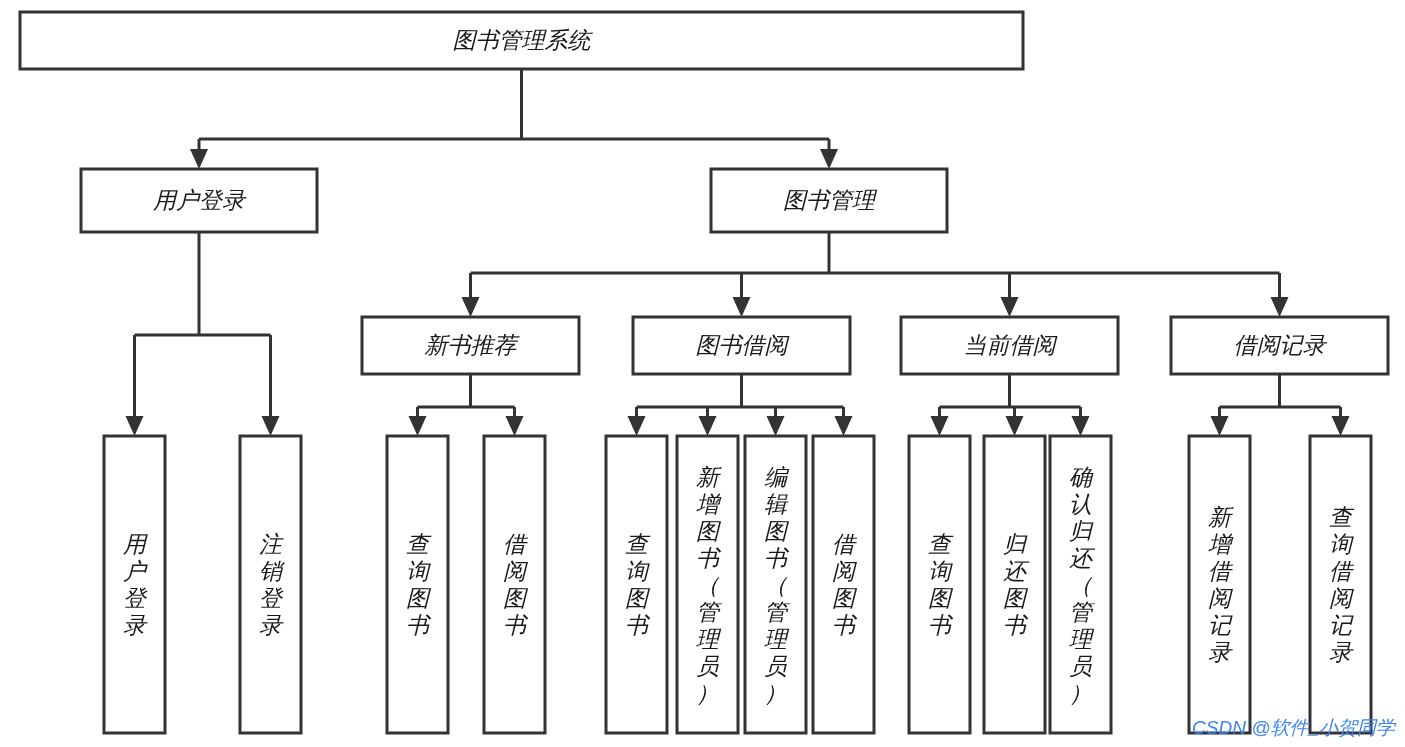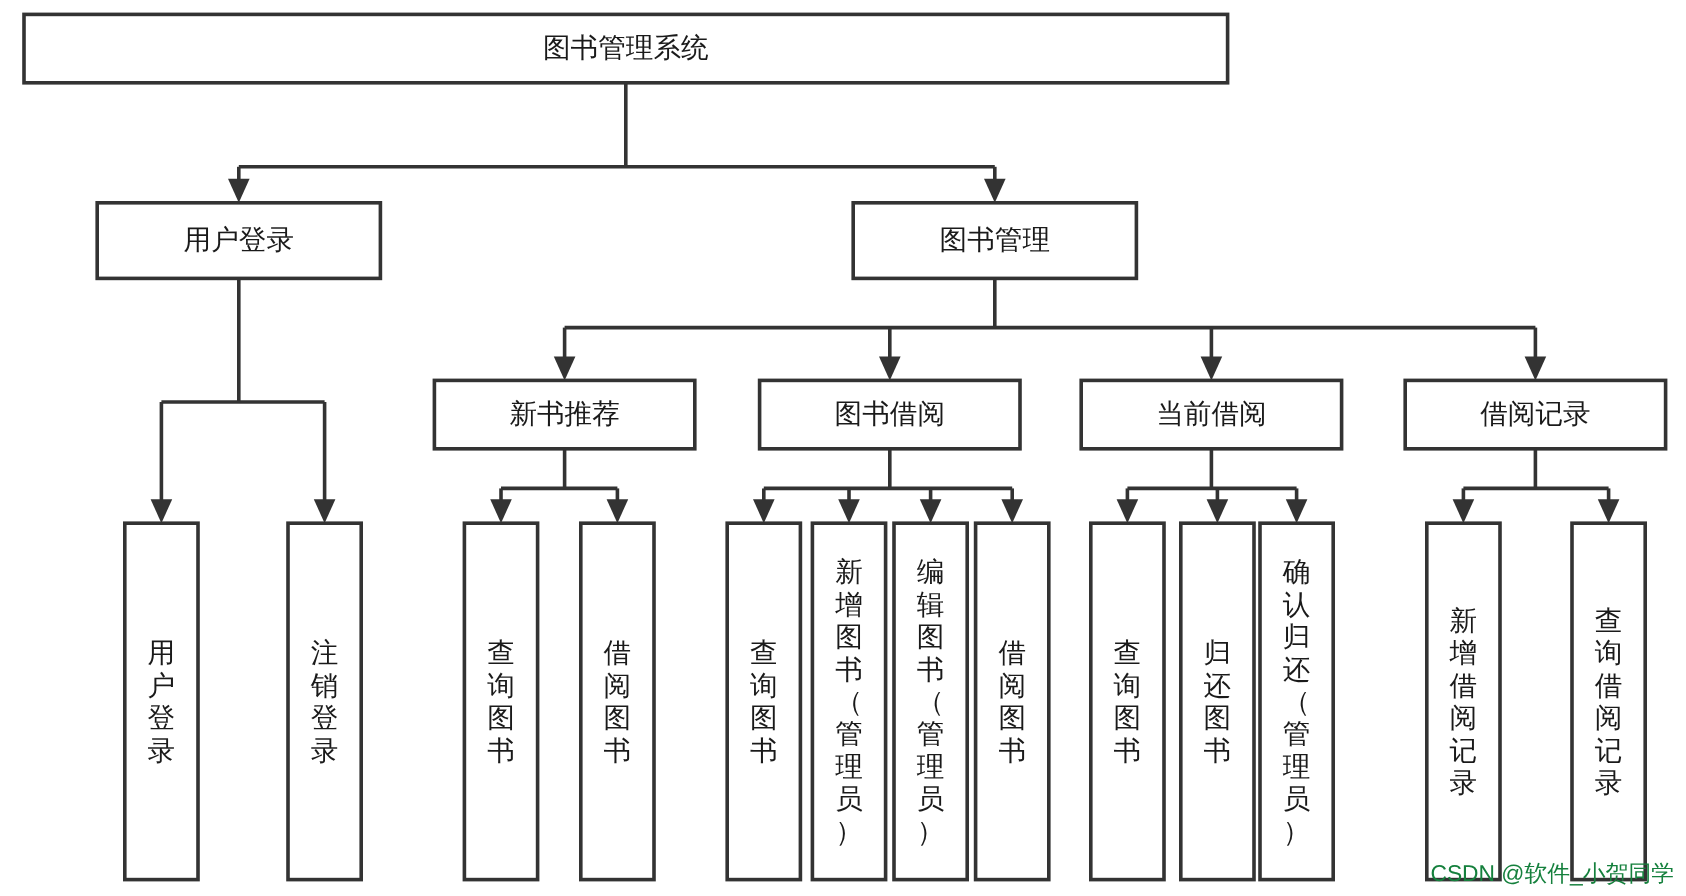--- a/index.html
+++ b/index.html
@@ -11,20 +11,21 @@
     width: 1405px;
     height: 747px;
     font-family: "Liberation Sans", "DejaVu Sans", sans-serif;
     overflow: hidden;
     position: relative;
   }
   #diagram-root {
     position: relative;
     width: 1405px;
     height: 747px;
+    font-style: italic;
   }
   svg#flowchart {
     display: block;
     width: 1405px;
     height: 747px;
   }
   .node-box {
     fill: #ffffff;
     stroke: #333333;
     stroke-width: 3;
@@ -45,21 +46,21 @@
     fill: #1a1a1a;
     text-anchor: middle;
     dominant-baseline: middle;
   }
   .watermark {
     position: absolute;
     right: 10px;
     bottom: 6px;
     font-family: "Liberation Sans", "DejaVu Sans", sans-serif;
     font-size: 19px;
-    color: #15803d;
+    color: #3b82f6;
     white-space: nowrap;
     pointer-events: none;
     user-select: none;
   }
 </style>
 </head>
 <body>
 
 <div id="diagram-root">
   <svg id="flowchart" viewBox="0 0 1405 747" xmlns="http://www.w3.org/2000/svg">

